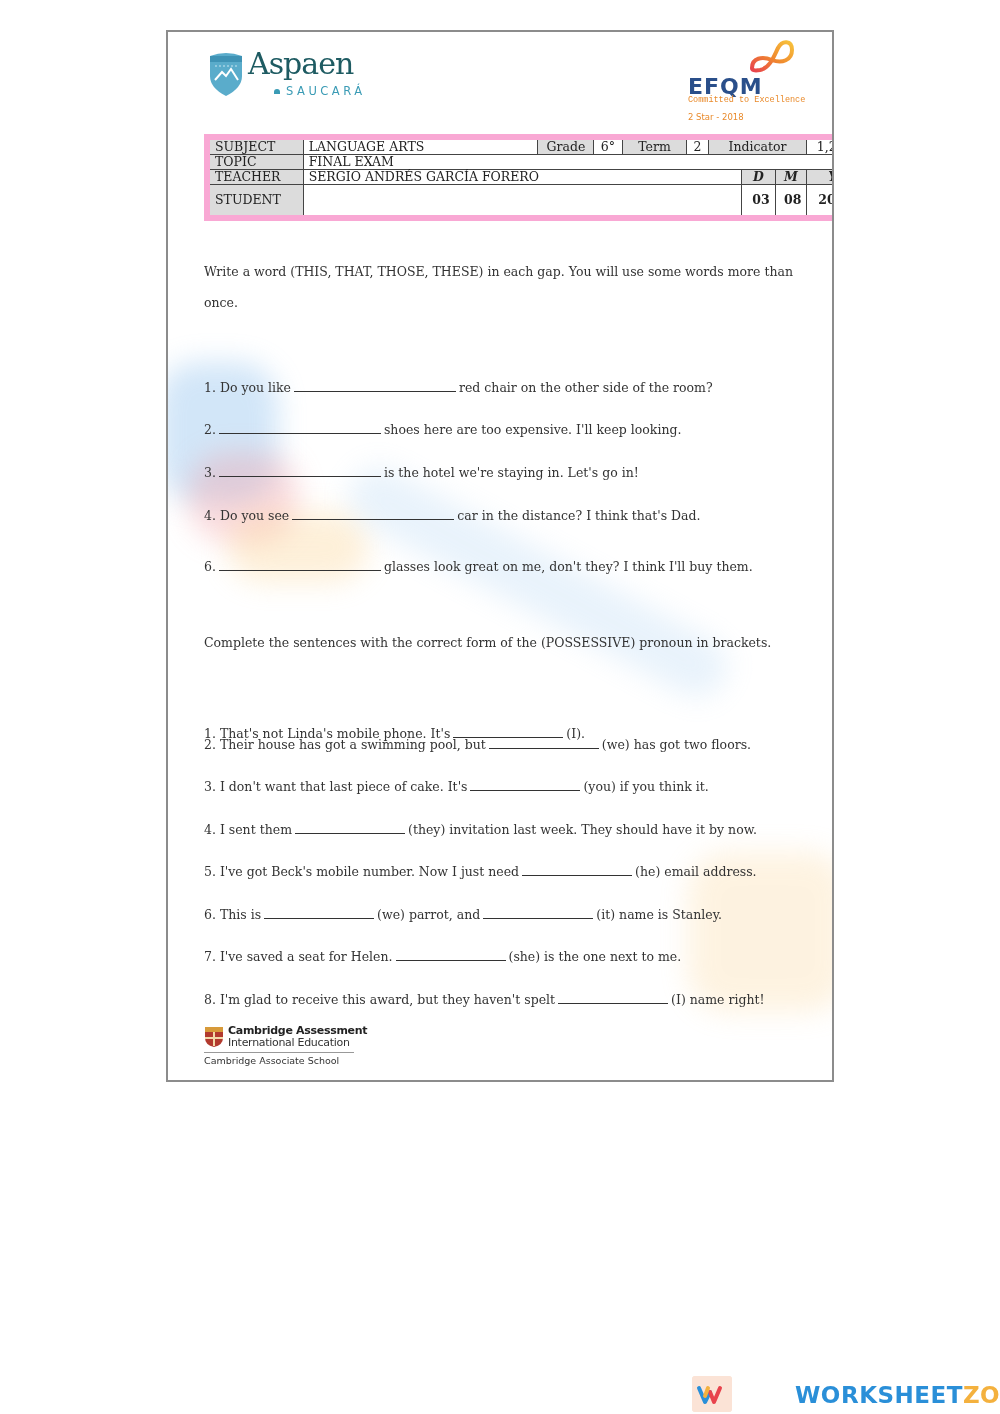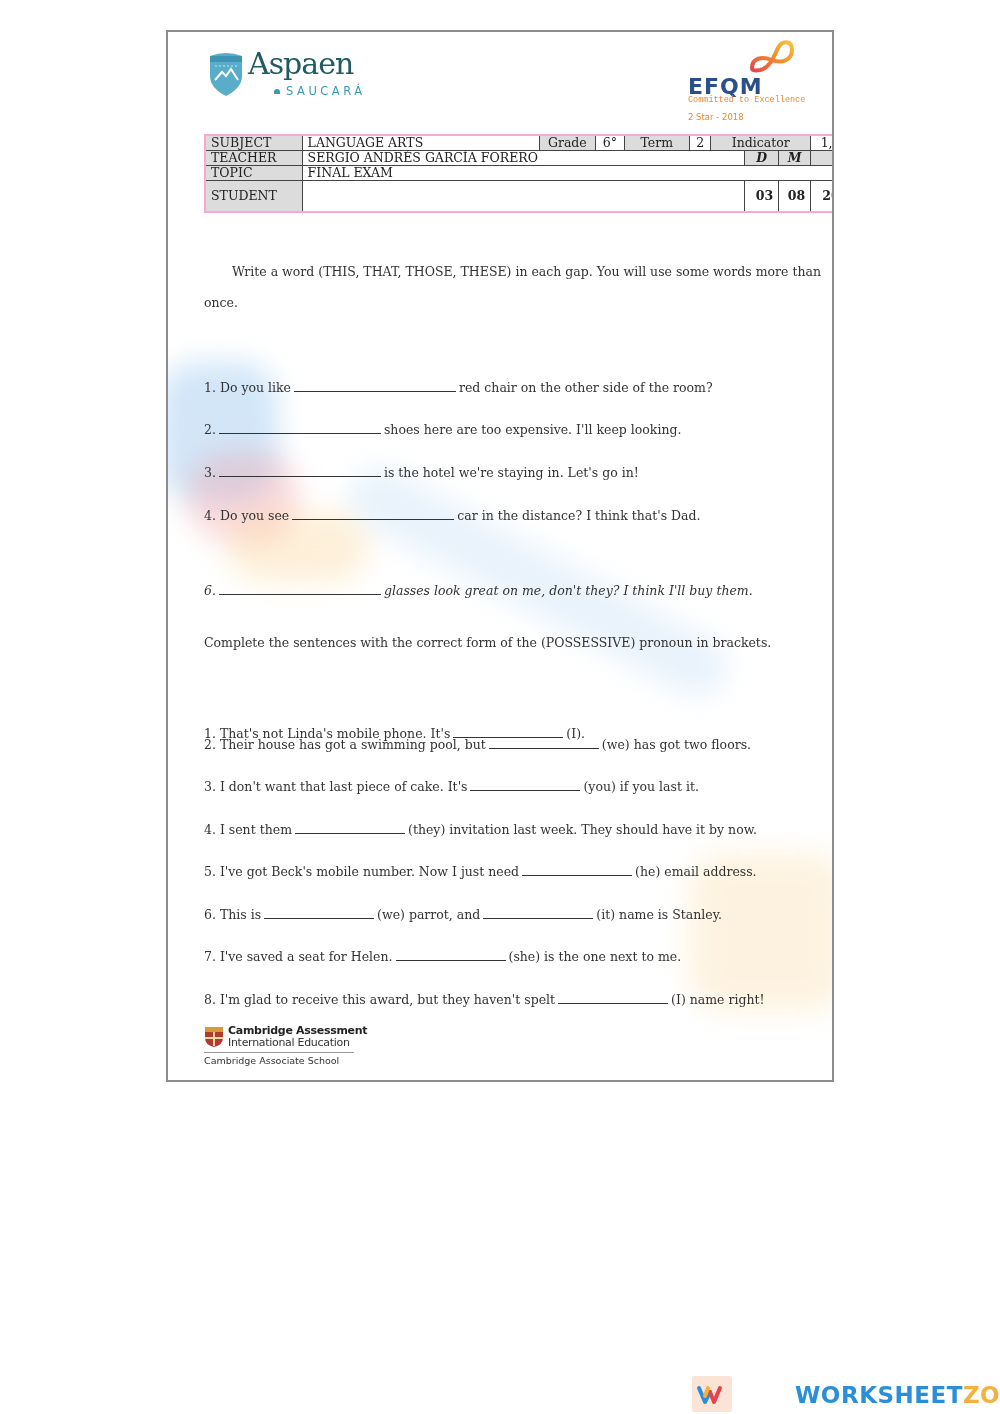--- a/index.html
+++ b/index.html
@@ -17,21 +17,21 @@
   .aspaen-word { position:absolute; left:40px; top:-2px; font-family:"DejaVu Serif", serif; font-size:30px; color:#1e5b62; letter-spacing:-1px; }
   .saucara { position:absolute; left:78px; top:36px; font-family:"DejaVu Sans", sans-serif; font-size:11.5px; letter-spacing:3.5px; color:#3a9bb5; }
   .saucara-dot { position:absolute; left:66px; top:41px; width:6px; height:5px; background:#3a9bb5; border-radius:3px 3px 0 0; }
 
   .logo-efqm { position:absolute; left:520px; top:6px; width:120px; height:86px; }
   .efqm-word { position:absolute; left:0; top:36px; font-family:"DejaVu Sans", sans-serif; font-weight:bold; font-size:22px; color:#2a4f8a; letter-spacing:1px; }
   .efqm-tag1 { position:absolute; left:0; top:57px; font-family:Liberation Mono, monospace; font-size:8.5px; color:#e98a2b; white-space:nowrap; }
   .efqm-tag2 { position:absolute; left:0; top:74px; font-family:"DejaVu Sans", sans-serif; font-size:8.5px; color:#e98a2b; white-space:nowrap; }
   .efqm-swirl { position:absolute; left:60px; top:0; width:50px; height:38px; }
 
-  table.info { position:absolute; left:36px; top:102px; width:660px; border-collapse:collapse; border:2px solid #f9a8d4; font-family:"DejaVu Serif", serif; font-size:12.5px; color:#222; }
+  table.info { position:absolute; left:36px; top:102px; width:660px; border-collapse:collapse; border:6px solid #f9a8d4; font-family:"DejaVu Serif", serif; font-size:12.5px; color:#222; }
   table.info td { border:1px solid #444; padding:0 5px; height:14px; line-height:14px; white-space:nowrap; }
   .lbl { background:#dcdcdc; }
   .center { text-align:center; }
   .bold { font-weight:bold;text-align:right; }
   .ital { font-style:italic; font-weight:bold; }
   tr.student-row td { height:30px; }
 
   .txt { position:absolute; left:36px; font-family:"DejaVu Serif", serif; font-size:12.5px; color:#333; white-space:nowrap; }
   .blank { display:inline-block; border-bottom:1px solid #333; height:11px; vertical-align:baseline; margin:0 3px; }
   .b-long { width:162px; }
@@ -113,69 +113,69 @@
       <td class="lbl">SUBJECT</td>
       <td>LANGUAGE ARTS</td>
       <td class="lbl center">Grade</td>
       <td class="center">6°</td>
       <td class="lbl center">Term</td>
       <td class="center">2</td>
       <td class="lbl center" colspan="3">Indicator</td>
       <td class="center">1,2,3</td>
     </tr>
     <tr>
+      <td class="lbl">TOPIC</td>
+      <td colspan="9">FINAL EXAM</td>
+    </tr>
+    <tr>
       <td class="lbl">TEACHER</td>
       <td colspan="6">SERGIO ANDRÉS GARCÍA FORERO</td>
       <td class="lbl center ital">D</td>
       <td class="lbl center ital">M</td>
       <td class="lbl center ital">Y</td>
-    </tr>
-    <tr>
-      <td class="lbl">TOPIC</td>
-      <td colspan="9">FINAL EXAM</td>
     </tr>
     <tr class="student-row">
       <td class="lbl">STUDENT</td>
       <td colspan="6"></td>
       <td class="center bold">03</td>
       <td class="center bold">08</td>
       <td class="center bold">2021</td>
     </tr>
   </tbody>
     </table>
 
-  <div class="txt" style="top:232px;margin-left:28px;">Write a word (THIS, THAT, THOSE, THESE) in each gap. You will use some words more than</div>
+  <div class="txt" style="top:232px;">Write a word (THIS, THAT, THOSE, THESE) in each gap. You will use some words more than</div>
   <div class="txt" style="top:263px;">once.</div>
 
   <div class="txt" style="top:348px;">
     <span>1. Do you like</span><span class="blank b-long"></span><span>red chair on the other side of the room?</span>
   </div>
   <div class="txt" style="top:390px;">
     <span>2.</span><span class="blank b-long"></span><span>shoes here are too expensive. I'll keep looking.</span>
   </div>
   <div class="txt" style="top:433px;">
     <span>3.</span><span class="blank b-long"></span><span>is the hotel we're staying in. Let's go in!</span>
   </div>
   <div class="txt" style="top:476px;">
     <span>4. Do you see</span><span class="blank b-long"></span><span>car in the distance? I think that's Dad.</span>
   </div>
-  <div class="txt" style="top:551px;font-style:italic;">
+  <div class="txt" style="top:527px;">
     <span>6.</span><span class="blank b-long"></span><span>glasses look great on me, don't they? I think I'll buy them.</span>
   </div>
 
   <div class="txt" style="top:603px;">Complete the sentences with the correct form of the (POSSESSIVE) pronoun in brackets.</div>
 
   <div class="txt" style="top:662px;margin-top:32px;">
     <span>1. That's not Linda's mobile phone. It's</span><span class="blank b-mid"></span><span>(I).</span>
   </div>
   <div class="txt" style="top:705px;">
     <span>2. Their house has got a swimming pool, but</span><span class="blank b-mid"></span><span>(we) has got two floors.</span>
   </div>
   <div class="txt" style="top:747px;">
-    <span>3. I don't want that last piece of cake. It's</span><span class="blank b-mid"></span><span>(you) if you last it.</span>
+    <span>3. I don't want that last piece of cake. It's</span><span class="blank b-mid"></span><span>(you) if you think it.</span>
   </div>
   <div class="txt" style="top:790px;text-align:center;">
     <span>4. I sent them</span><span class="blank b-mid"></span><span>(they) invitation last week. They should have it by now.</span>
   </div>
   <div class="txt" style="top:832px;">
     <span>5. I've got Beck's mobile number. Now I just need</span><span class="blank b-mid"></span><span>(he) email address.</span>
   </div>
   <div class="txt" style="top:875px;">
     <span>6. This is</span><span class="blank b-mid"></span><span>(we) parrot, and</span><span class="blank b-mid"></span><span>(it) name is Stanley.</span>
   </div>

